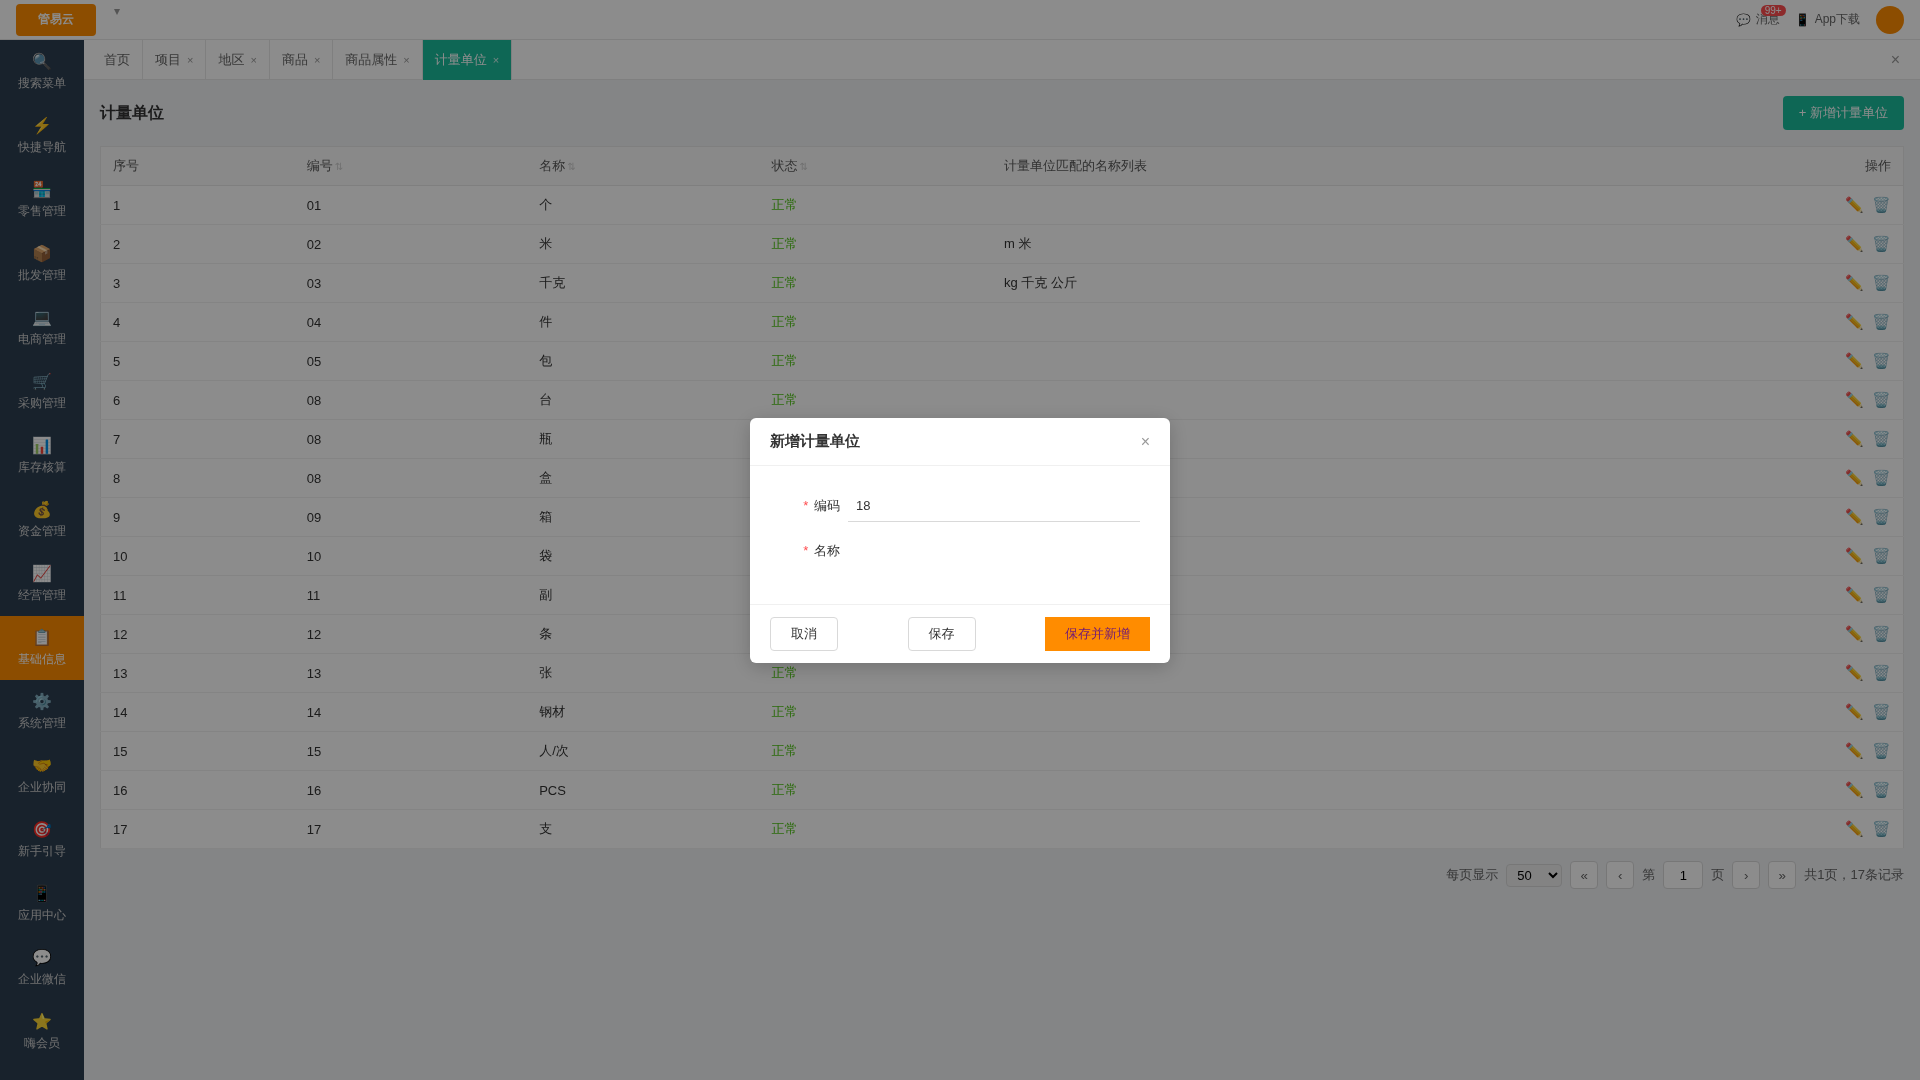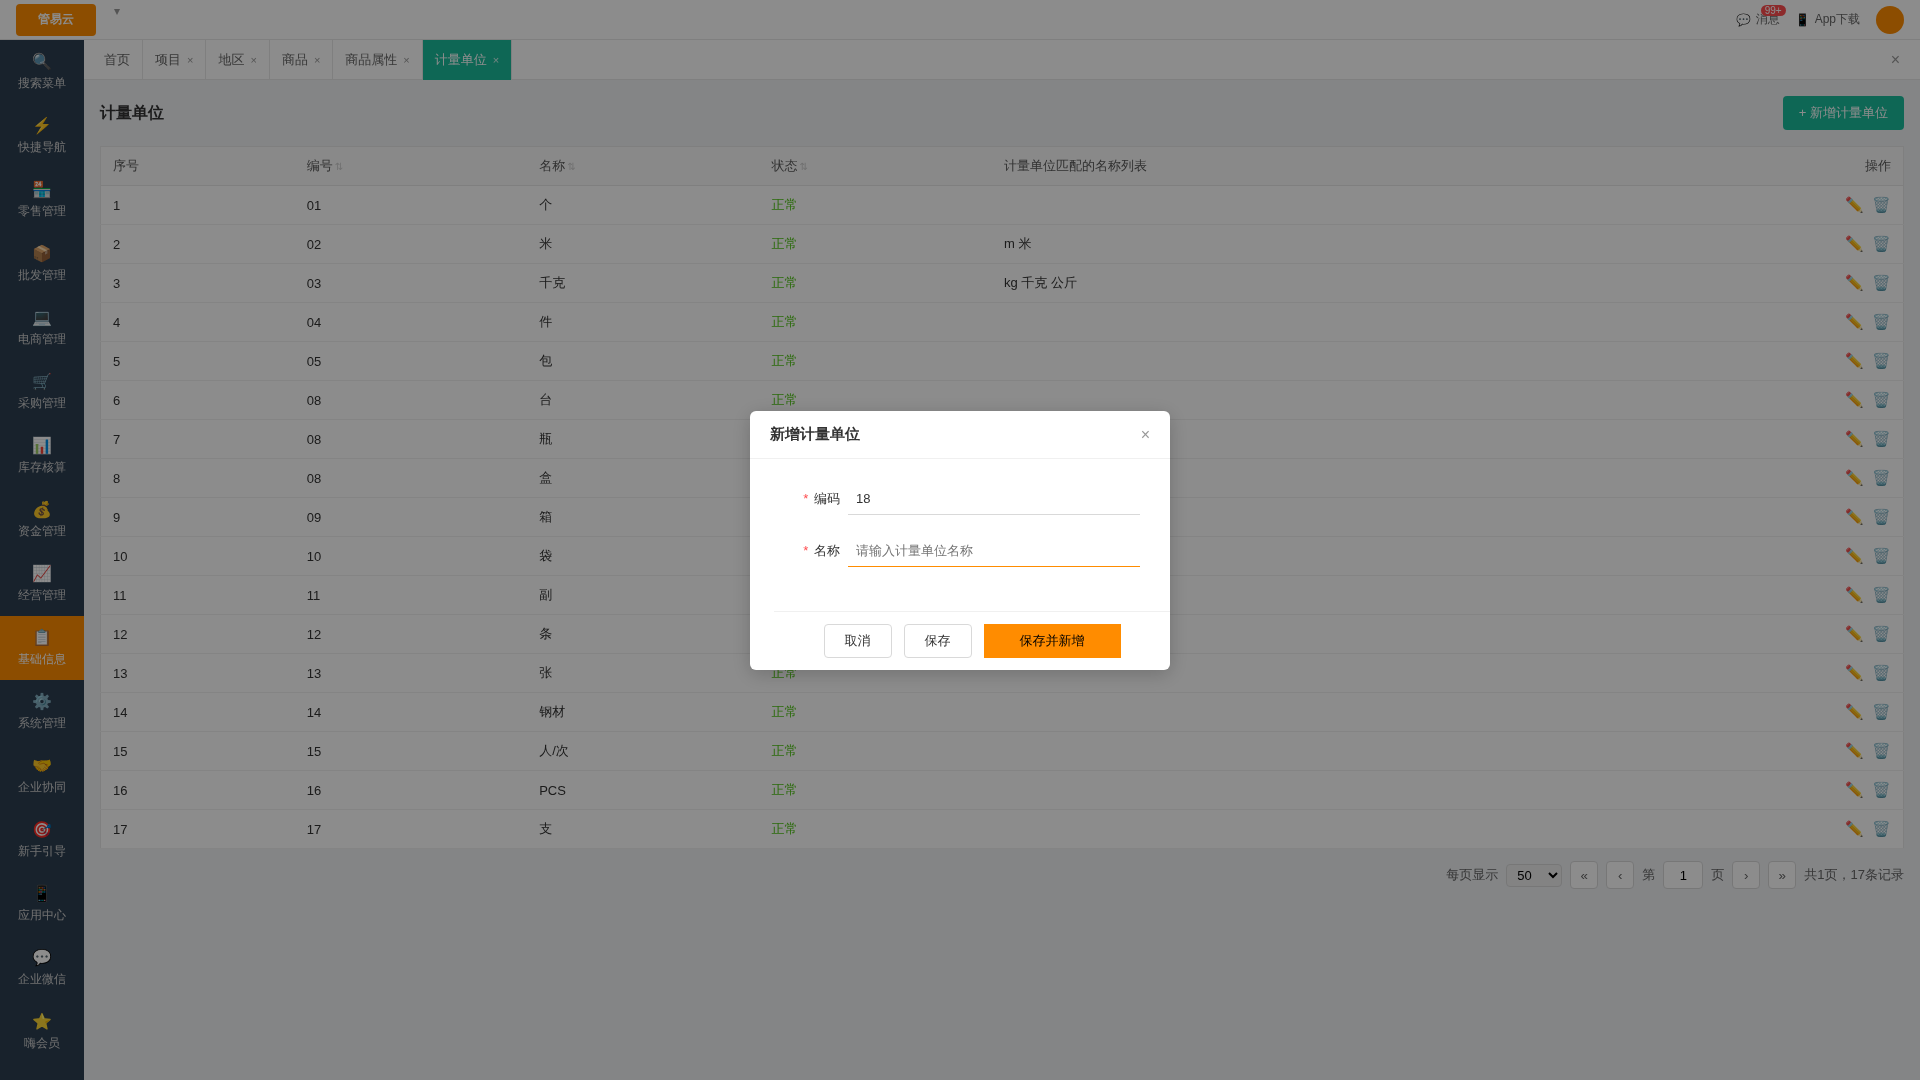--- a/index.html
+++ b/index.html
@@ -314,50 +314,49 @@
       padding: 0 8px;
       color: #333;
     }
     .form-input.focused {
       border-bottom-color: #ff8c00;
     }
     .dialog-footer {
       padding: 12px 20px;
       border-top: 1px solid #f0f0f0;
       display: flex;
-      justify-content: center;
+      justify-content: space-between;
       gap: 12px;
-      margin-left: 24px;
     }
     .btn-cancel {
       padding: 7px 20px;
       border: 1px solid #d9d9d9;
       background: #fff;
       border-radius: 4px;
       cursor: pointer;
       font-size: 13px;
       color: #333;
     }
     .btn-save {
       padding: 7px 20px;
       border: 1px solid #d9d9d9;
       background: #fff;
       border-radius: 4px;
       cursor: pointer;
       font-size: 13px;
       color: #333;
     }
     .btn-save-new {
-      padding: 7px 36px;
+      padding: 7px 20px;
       border: none;
       background: #ff8c00;
       border-radius: 0;
       cursor: pointer;
       font-size: 13px;
-      color: #000000;
+      color: #701a75;
     }
   </style>
 </head>
 <body>
 
 <div class="top-header">
   <div class="logo-area">
     <div class="logo-box">管易云</div>
     <span style="color:#999;font-size:12px;">▾</span>
   </div>
@@ -746,21 +745,20 @@
           <span class="form-required">*</span>
           <span>编码</span>
         </div>
         <input class="form-input" type="text" value="18" style="">
       </div>
       <div class="form-row">
         <div class="form-label">
           <span class="form-required">*</span>
           <span>名称</span>
         </div>
-        <input class="form-input focused" type="text" placeholder="请输入计量单位名称" style="">
       </div>
     </div>
     <div class="dialog-footer">
       <button class="btn-cancel">取消</button>
       <button class="btn-save">保存</button>
       <button class="btn-save-new">保存并新增</button>
     </div>
   </div>
 </div>
 

